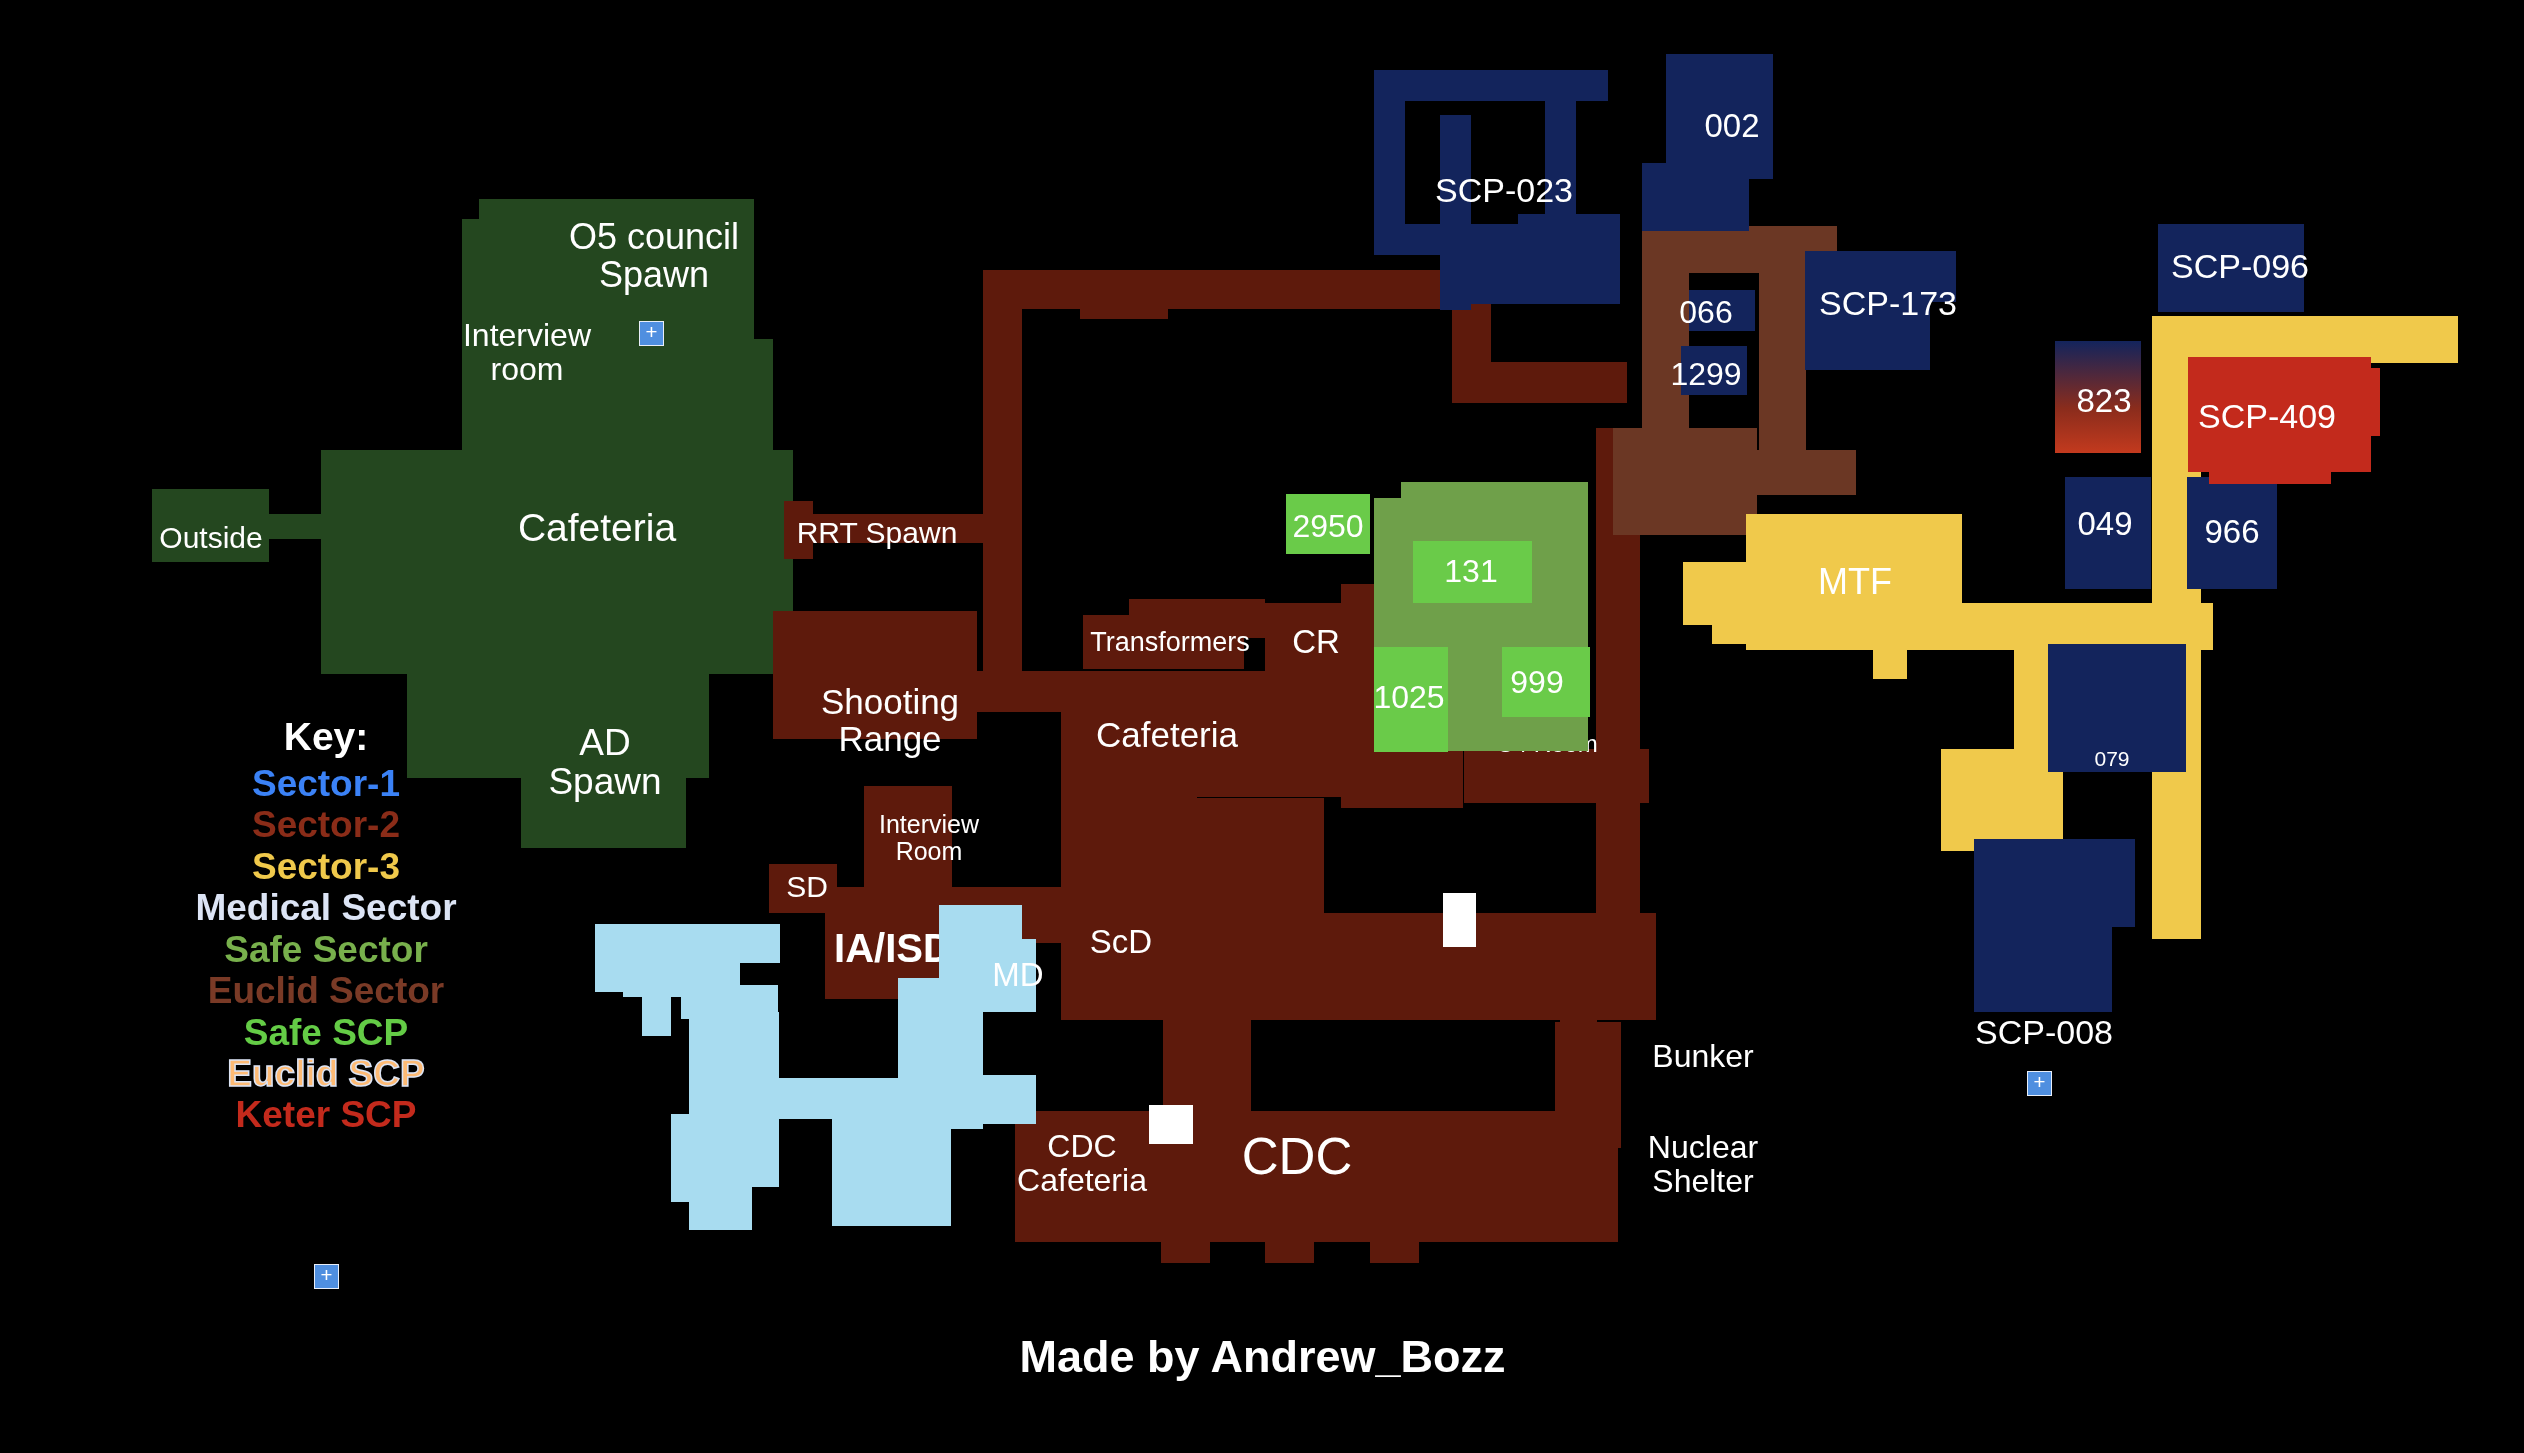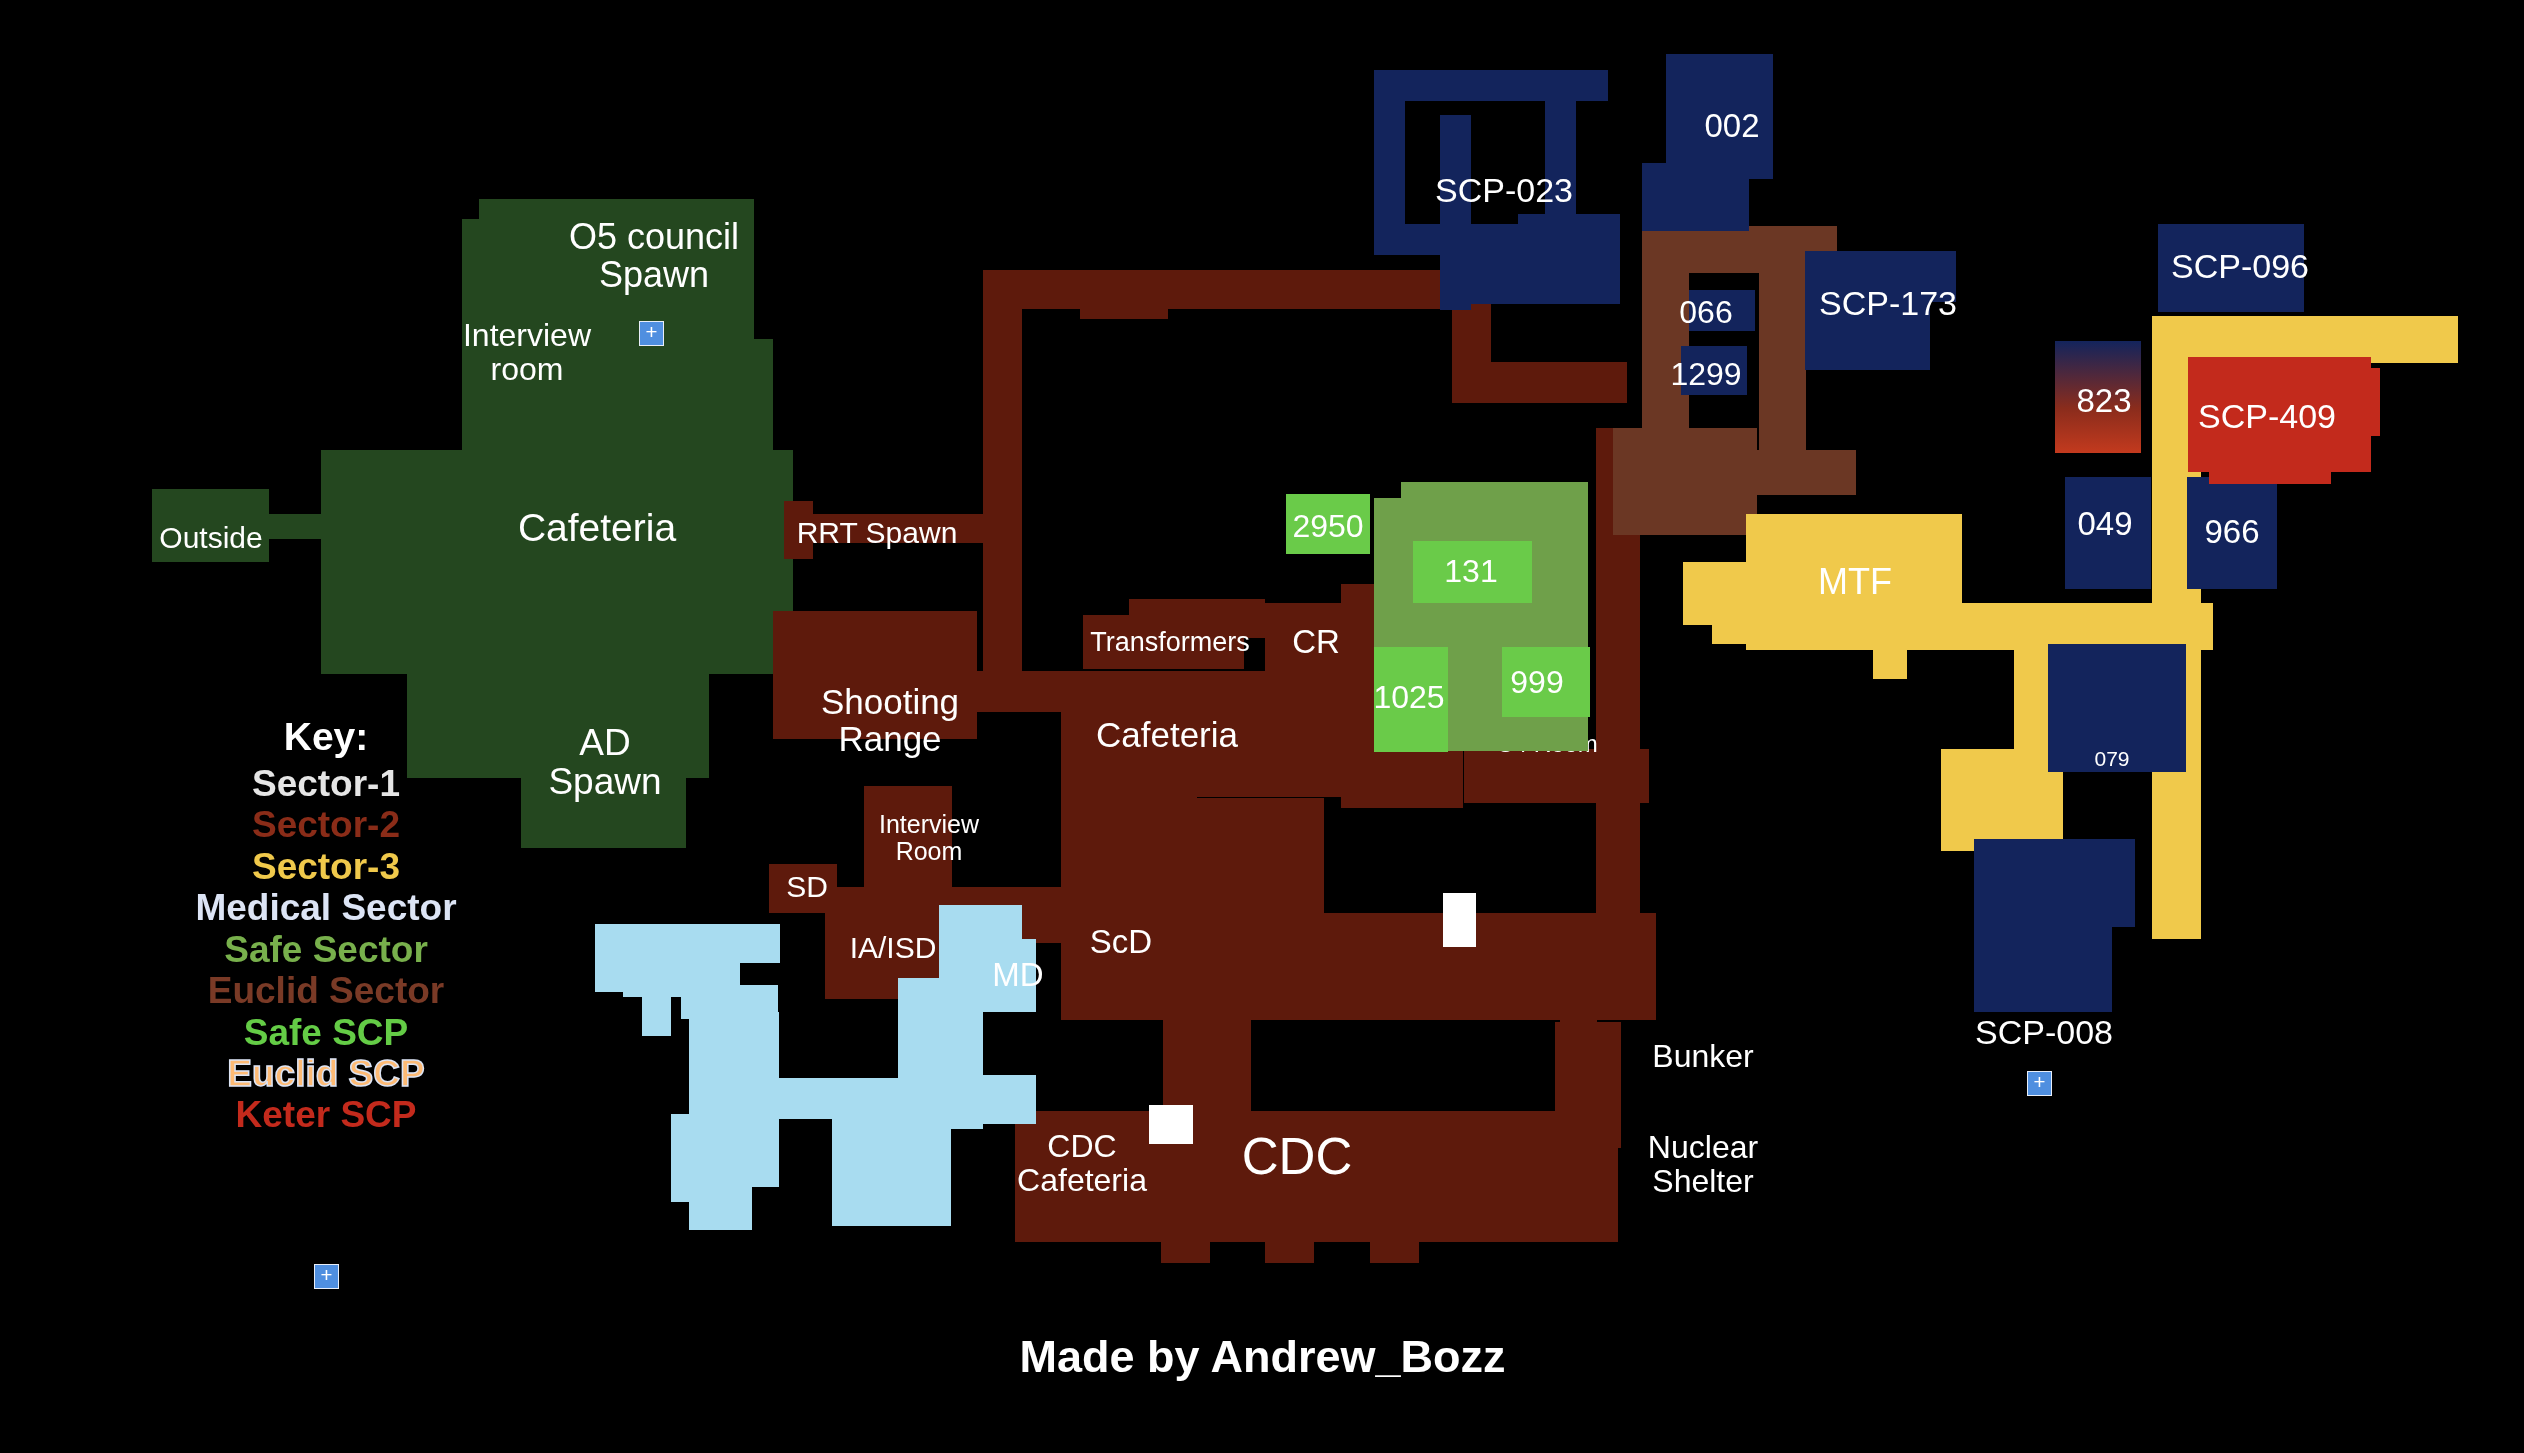--- a/index.html
+++ b/index.html
@@ -147,21 +147,21 @@
 
   <div class="shape" style="left:1149px;top:1105px;width:44px;height:39px;background:#FFFFFF;"></div>
   <div class="shape" style="left:1443px;top:893px;width:33px;height:54px;background:#FFFFFF;"></div>
 
   <div class="label" style="left:877px;top:533px;font-size:30px;">RRT Spawn</div>
   <div class="label" style="left:890px;top:720px;font-size:35px;">Shooting
 Range</div>
   <div class="label" style="left:929px;top:837px;font-size:25px;">Interview
 Room</div>
   <div class="label" style="left:807px;top:887px;font-size:30px;">SD</div>
-  <div class="label" style="left:893px;top:948px;font-size:30px;">IA/ISD</div>
+  <div class="label" style="left:893px;top:948px;font-size:40px;font-weight:bold;">IA/ISD</div>
   <div class="label" style="left:1121px;top:942px;font-size:33px;">ScD</div>
   <div class="label" style="left:1170px;top:642px;font-size:27px;">Transformers</div>
   <div class="label" style="left:1316px;top:642px;font-size:33px;">CR</div>
   <div class="label" style="left:1167px;top:735px;font-size:35px;">Cafeteria</div>
   <div class="label" style="left:1547px;top:744px;font-size:24px;">C4 Room</div>
   <div class="label" style="left:1297px;top:1157px;font-size:51px;">CDC</div>
   <div class="label" style="left:1082px;top:1164px;font-size:32px;">CDC
 Cafeteria</div>
   <div class="label" style="left:1703px;top:1057px;font-size:32px;">Bunker</div>
   <div class="label" style="left:1703px;top:1165px;font-size:32px;">Nuclear
@@ -262,21 +262,21 @@
   <div class="plus-marker" style="left:2027px;top:1071px;">+</div>
 
   <div class="shape" style="left:2188px;top:357px;width:183px;height:115px;background:#C32A1C;"></div>
   <div class="shape" style="left:2335px;top:368px;width:45px;height:68px;background:#C32A1C;"></div>
   <div class="shape" style="left:2209px;top:457px;width:122px;height:27px;background:#C32A1C;"></div>
 
   <div class="label" style="left:2267px;top:416px;font-size:34px;">SCP-409</div>
 
   <div id="key-panel">
     <div class="key-title">Key:</div>
-    <div class="key-row" style="color:#e5e5e5;">Sector-1</div>
+    <div class="key-row" style="color:#3b82f6;">Sector-1</div>
     <div class="key-row" style="color:#8A2C18;">Sector-2</div>
     <div class="key-row" style="color:#F0C94B;">Sector-3</div>
     <div class="key-row" style="color:#DCE4F5;">Medical Sector</div>
     <div class="key-row" style="color:#78B04C;">Safe Sector</div>
     <div class="key-row" style="color:#7A3A26;">Euclid Sector</div>
     <div class="key-row" style="color:#64CC46;">Safe SCP</div>
     <div class="key-row" style="color:#fdba74;-webkit-text-stroke:1.5px #DCE4F5;">Euclid SCP</div>
     <div class="key-row" style="color:#C32A1C;">Keter SCP</div>
   </div>
   <div class="plus-marker" style="left:314px;top:1264px;">+</div>

